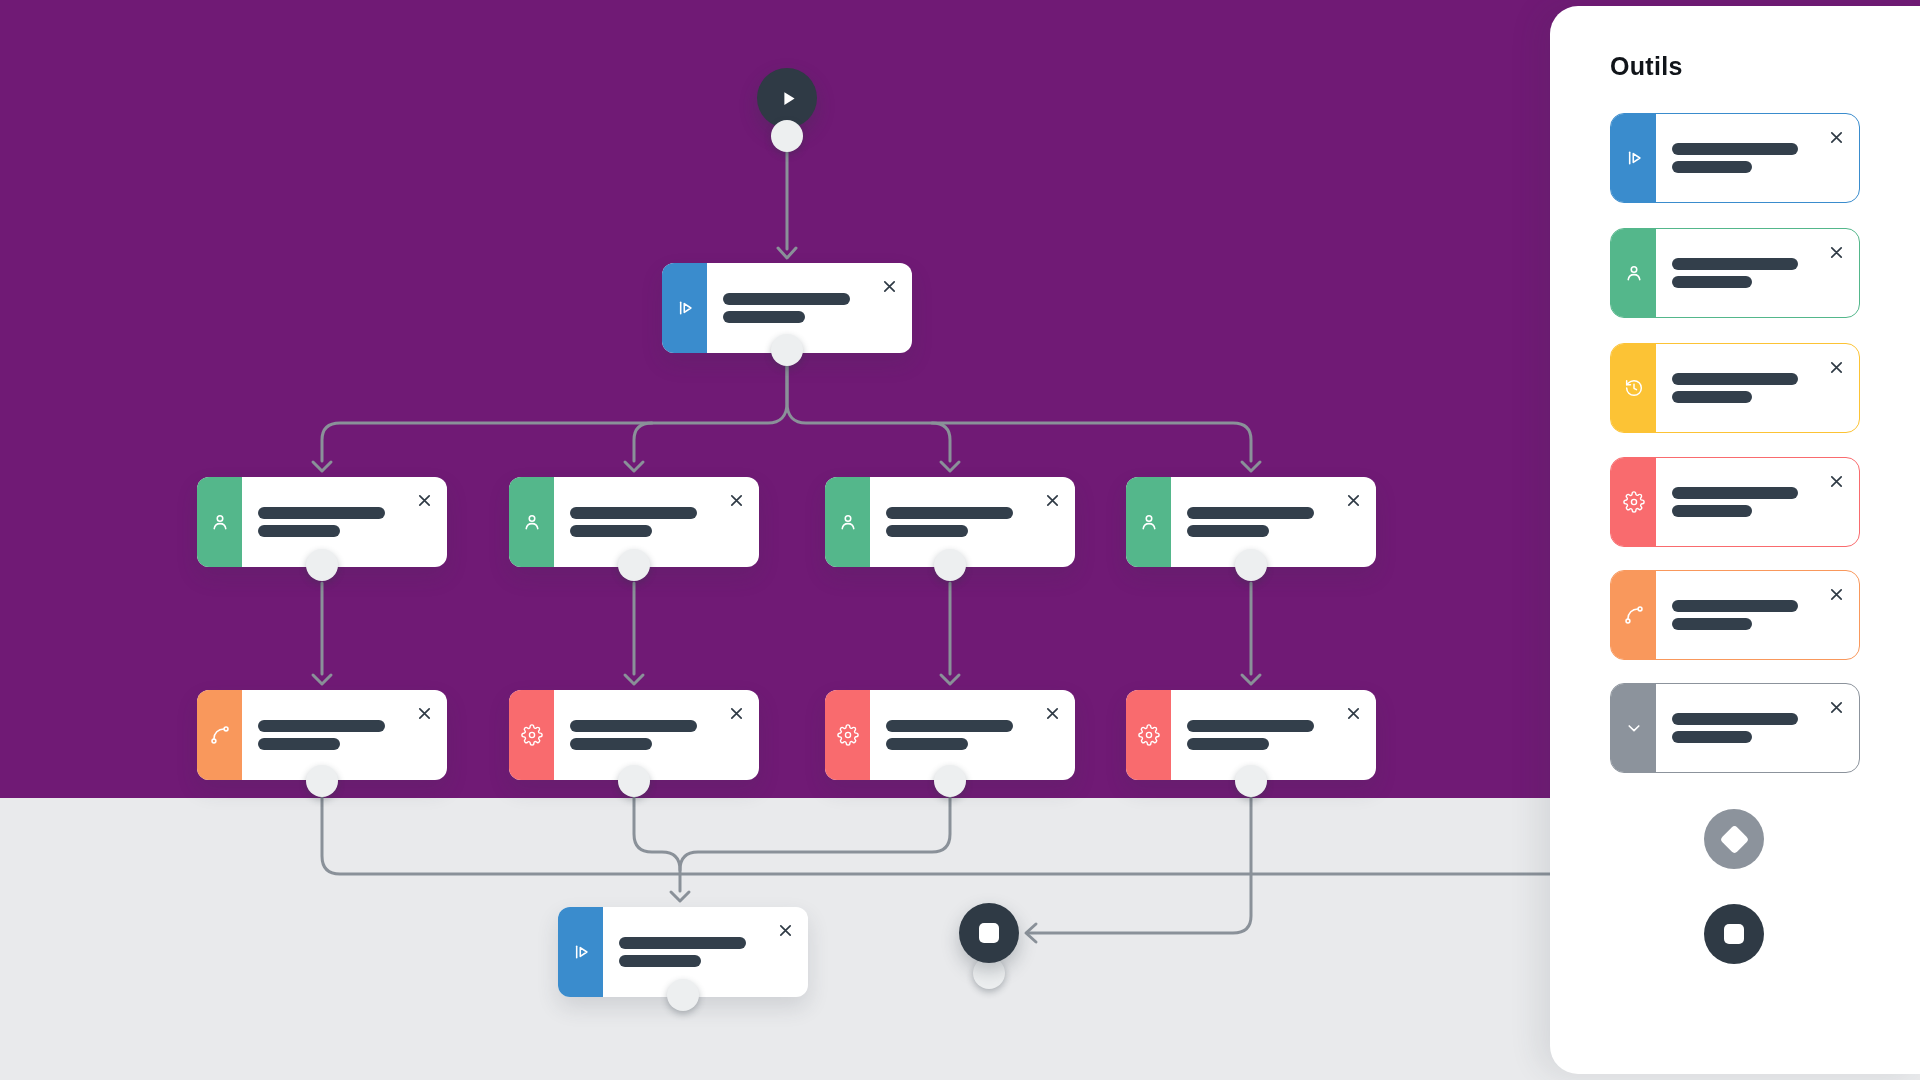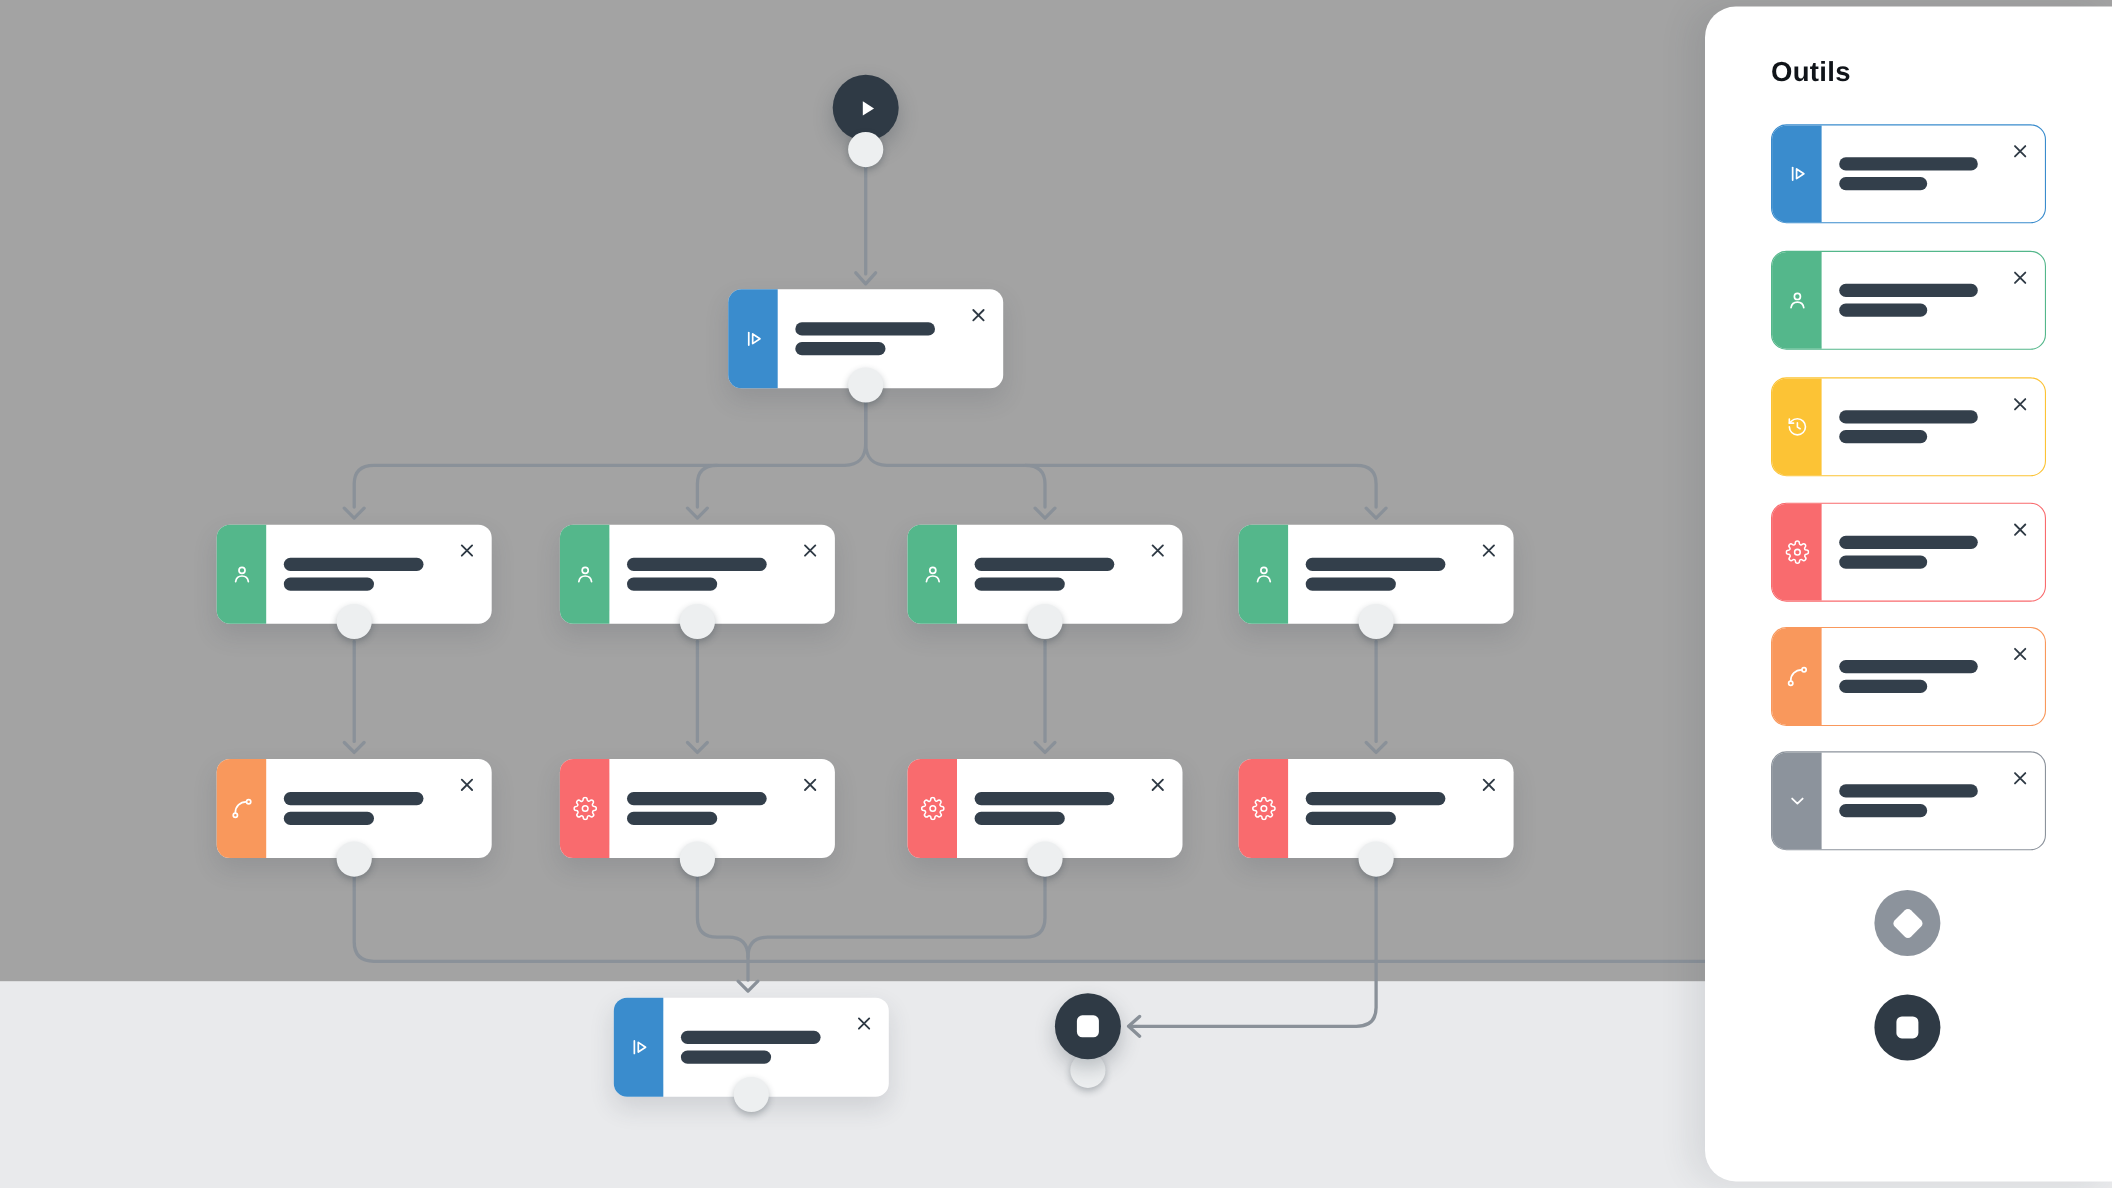--- a/index.html
+++ b/index.html
@@ -1,18 +1,18 @@
 <!DOCTYPE html>
 <html><head>
 <meta charset="utf-8">
 <style>
   html,body{margin:0;padding:0;}
   body{width:1920px;height:1080px;overflow:hidden;background:#e9eaec;
        font-family:"Liberation Sans",sans-serif;}
-  #app{position:relative;width:1920px;height:892px;background:#a3a3a3;}
+  #app{position:relative;width:1920px;height:798px;background:#701a75;}
 
   
   #edges{position:absolute;left:0;top:0;z-index:1;}
 
   
   .node{position:absolute;width:250px;height:90px;background:#fff;border-radius:12px;
         box-shadow:0 10px 22px rgba(47,58,69,.14);display:flex;z-index:2;}
   .accent{width:45px;flex:none;border-radius:12px 0 0 12px;display:flex;
           align-items:center;justify-content:center;}
   .nbody{flex:1;padding:30px 0 0 16px;position:relative;}

